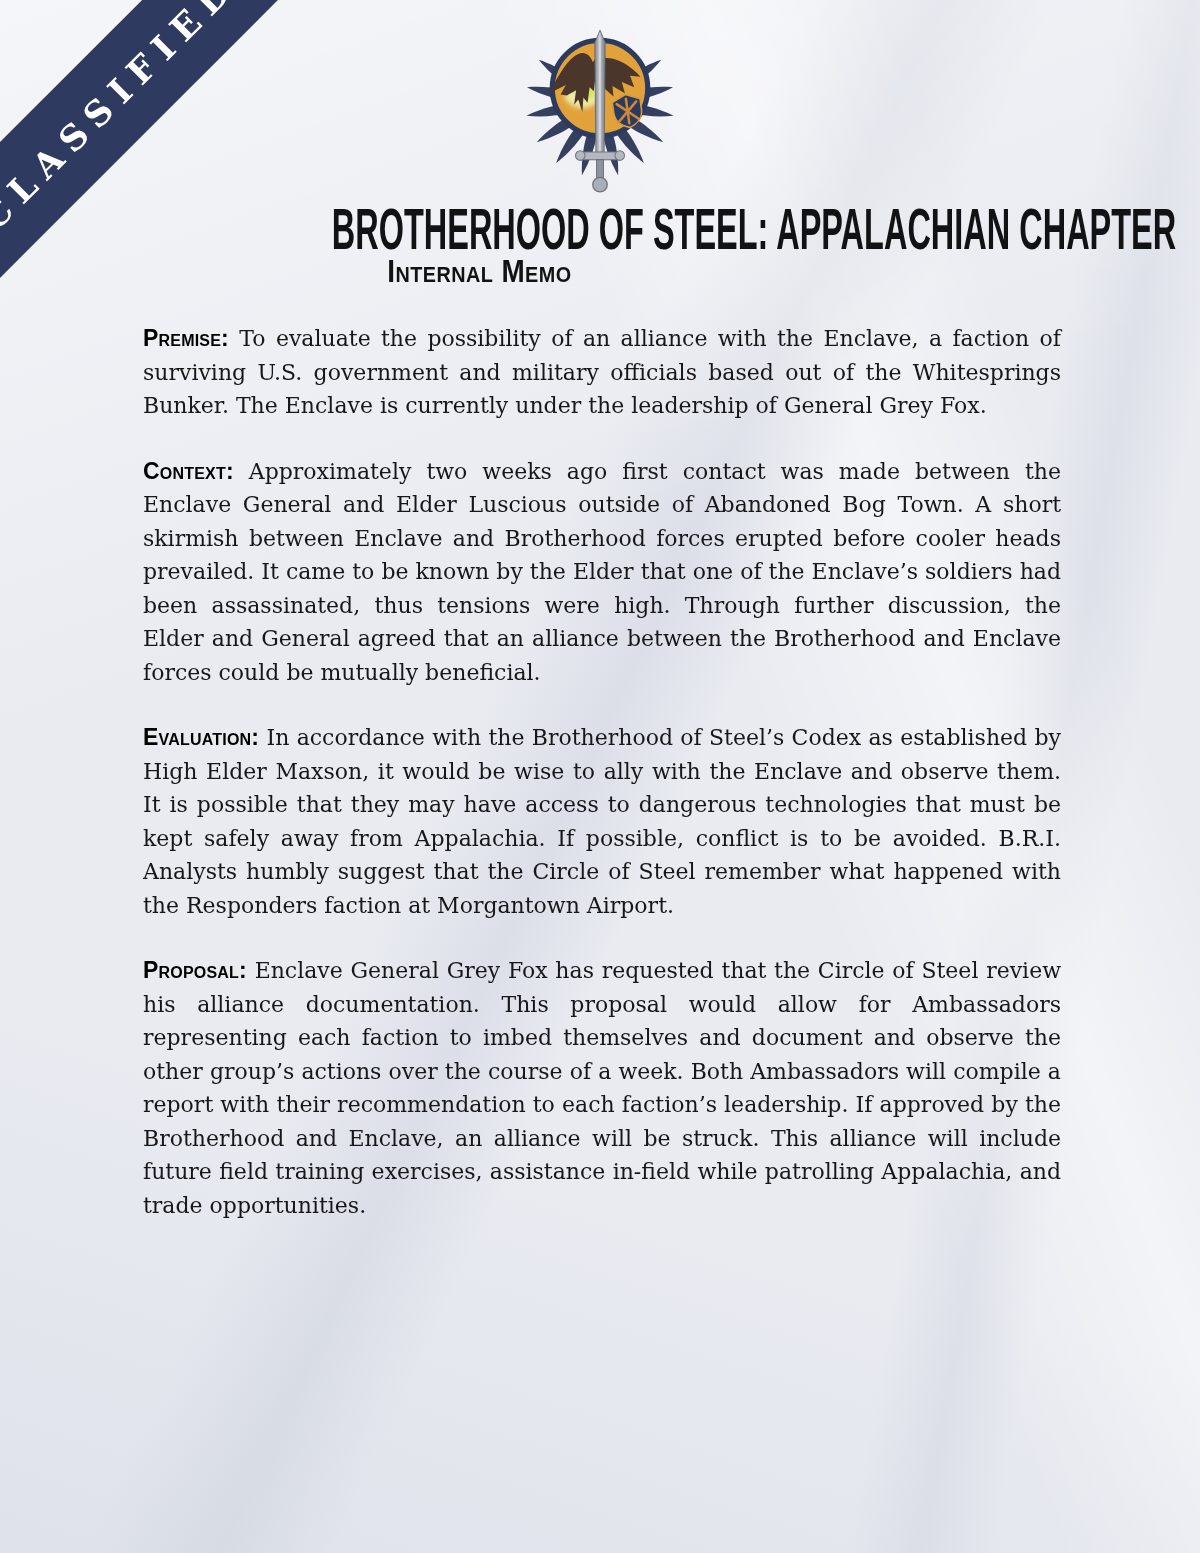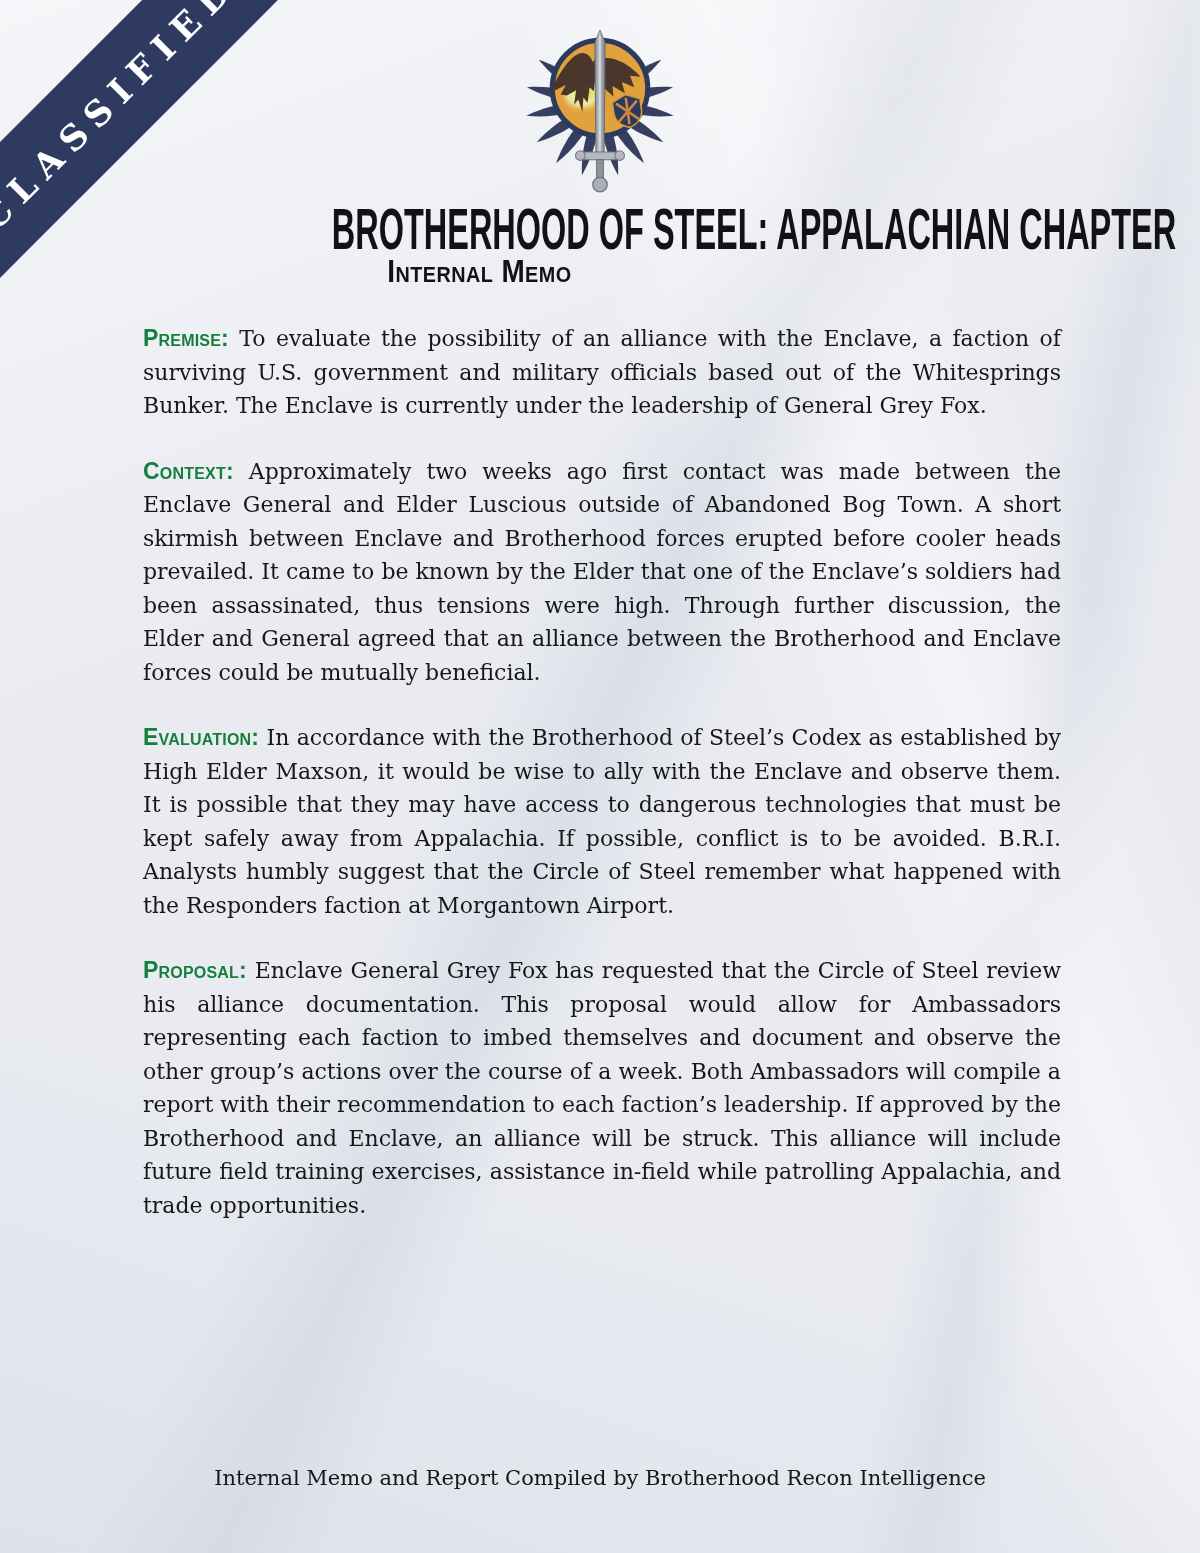--- a/index.html
+++ b/index.html
@@ -90,21 +90,21 @@
     line-height:33.5px;
     text-align:justify;
     color:#17171a;
   }
   .lead{
     font-family:"Liberation Sans", sans-serif;
     font-weight:700;
     font-variant:small-caps;
     font-size:23px;
     letter-spacing:0.2px;
-    color:#15803d;
+    color:#000000;
   }
   .memo-footer{
     position:absolute;
     left:0; bottom:58px; width:1200px;
     text-align:center;
     font-size:21px;
     line-height:33px;
     color:#17171a;
     z-index:2;
   }
@@ -185,14 +185,13 @@
 <h2 class="page-subtitle"><span class="sc">Internal Memo</span></h2>
 
 <div class="memo-body">
   <p><span class="lead">Premise:</span> <span>To evaluate the possibility of an alliance with the Enclave, a faction of surviving U.S. government and military officials based out of the Whitesprings Bunker. The Enclave is currently under the leadership of General Grey Fox.</span></p>
   <p><span class="lead">Context:</span> <span>Approximately two weeks ago first contact was made between the Enclave General and Elder Luscious outside of Abandoned Bog Town. A short skirmish between Enclave and Brotherhood forces erupted before cooler heads prevailed. It came to be known by the Elder that one of the Enclave’s soldiers had been assassinated, thus tensions were high. Through further discussion, the Elder and General agreed that an alliance between the Brotherhood and Enclave forces could be mutually beneficial.</span></p>
   <p><span class="lead">Evaluation:</span> <span>In accordance with the Brotherhood of Steel’s Codex as established by High Elder Maxson, it would be wise to ally with the Enclave and observe them. It is possible that they may have access to dangerous technologies that must be kept safely away from Appalachia. If possible, conflict is to be avoided. B.R.I. Analysts humbly suggest that the Circle of Steel remember what happened with the Responders faction at Morgantown Airport.</span></p>
   <p><span class="lead">Proposal:</span> <span>Enclave General Grey Fox has requested that the Circle of Steel review his alliance documentation. This proposal would allow for Ambassadors representing each faction to imbed themselves and document and observe the other group’s actions over the course of a week. Both Ambassadors will compile a report with their recommendation to each faction’s leadership. If approved by the Brotherhood and Enclave, an alliance will be struck. This alliance will include future field training exercises, assistance in-field while patrolling Appalachia, and trade opportunities.</span></p>
 </div>
 
 <div class="memo-footer">
-  <div>Internal Memo and Report Compiled by Brotherhood Recon Intelligence</div>
 </div>
 
 </body></html>

